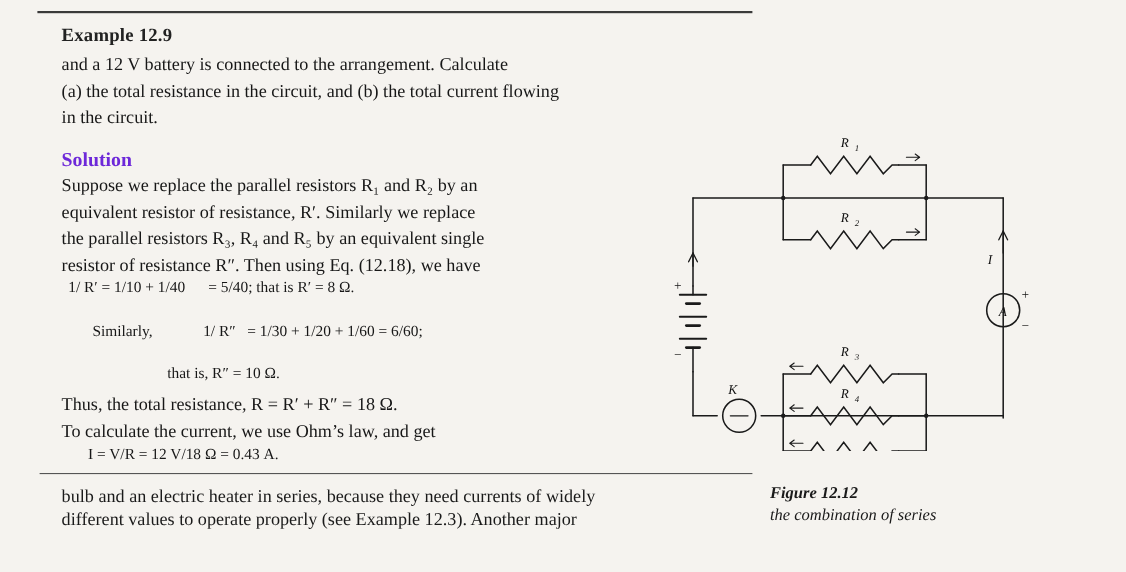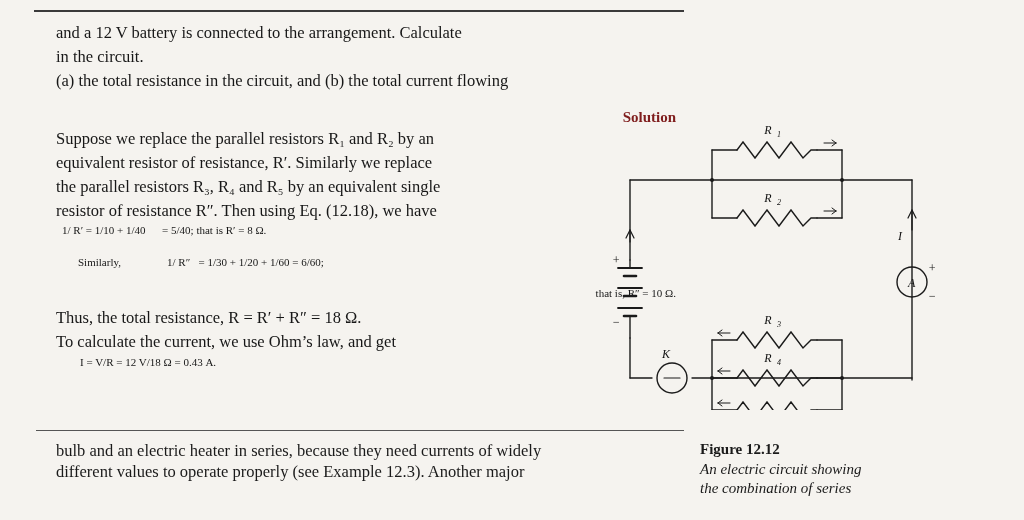--- a/index.html
+++ b/index.html
@@ -48,32 +48,31 @@
     font-size: 16.5px;
     line-height: 1.32;
     text-align: left;
     color: #171717;
   }
   .body-text p {
     margin: 0 0 2px 0;
   }
   .solution-head {
     font-weight: bold;
-    font-size: 15px;
+    font-size: 18px;
     margin: 18px 0 2px 0;
-    color: #7f1d1d;
-    text-align: right;
+    color: #6d28d9;
   }
   .eqline {
-    font-size: 11px;
+    font-size: 14px;
     line-height: 1.34;
     white-space: pre;
   }
   .indent1 { padding-left: 6px; }
-  .indent2 { padding-left: 96px; text-align: right; }
+  .indent2 { padding-left: 96px; }
   .indent3 { padding-left: 24px; }
 
   .divider {
     position: absolute;
     left: 36px;
     top: 430px;
     width: 648px;
     height: 1px;
     background: #555;
   }
@@ -98,20 +97,21 @@
   .fig-caption {
     position: absolute;
     left: 700px;
     top: 440px;
     width: 300px;
     font-size: 15px;
     line-height: 1.26;
   }
   .fig-caption .fc-title {
     font-weight: bold;
+    font-style: italic;
     margin-bottom: 1px;
   }
   .fig-caption .fc-sub {
     font-style: italic;
   }
   svg { display: block; }
   .lbl {
     font-family: "Liberation Serif", serif;
     font-style: italic;
     font-size: 12px;
@@ -125,24 +125,25 @@
   }
 </style>
 </head>
 <body>
 
 <div class="page">
 
   <div class="rule-top"></div>
 
   <div class="col-left">
+    <h2 class="example-head">Example 12.9</h2>
     <div class="body-text">
       <p>and a 12 V battery is connected to the arrangement. Calculate</p>
+      <p>(a) the total resistance in the circuit, and (b) the total current flowing</p>
       <p>in the circuit.</p>
-      <p>(a) the total resistance in the circuit, and (b) the total current flowing</p>
     </div>
 
     <div class="solution-head">Solution</div>
     <div class="body-text">
       <p>Suppose we replace the parallel resistors R₁ and R₂ by an</p>
       <p>equivalent resistor of resistance, R′. Similarly we replace</p>
       <p>the parallel resistors R₃, R₄ and R₅ by an equivalent single</p>
       <p>resistor of resistance R″. Then using Eq. (12.18), we have</p>
       <p class="eqline indent1">1/ R′ = 1/10 + 1/40      = 5/40; that is R′ = 8 Ω.</p>
       <p class="eqline">
@@ -251,17 +252,16 @@
       <text class="lbl" x="316" y="190">−</text>
 
       <text class="lbl" x="0" y="154">+</text>
       <text class="lbl" x="0" y="216">−</text>
       <text class="lbl" x="50" y="248">K</text>
     </svg>
   </div>
 
   <div class="fig-caption">
     <div class="fc-title">Figure 12.12</div>
-    <div class="fc-sub">An electric circuit showing</div>
     <div class="fc-sub">the combination of series</div>
   </div>
 
 </div>
 
 </body></html>

